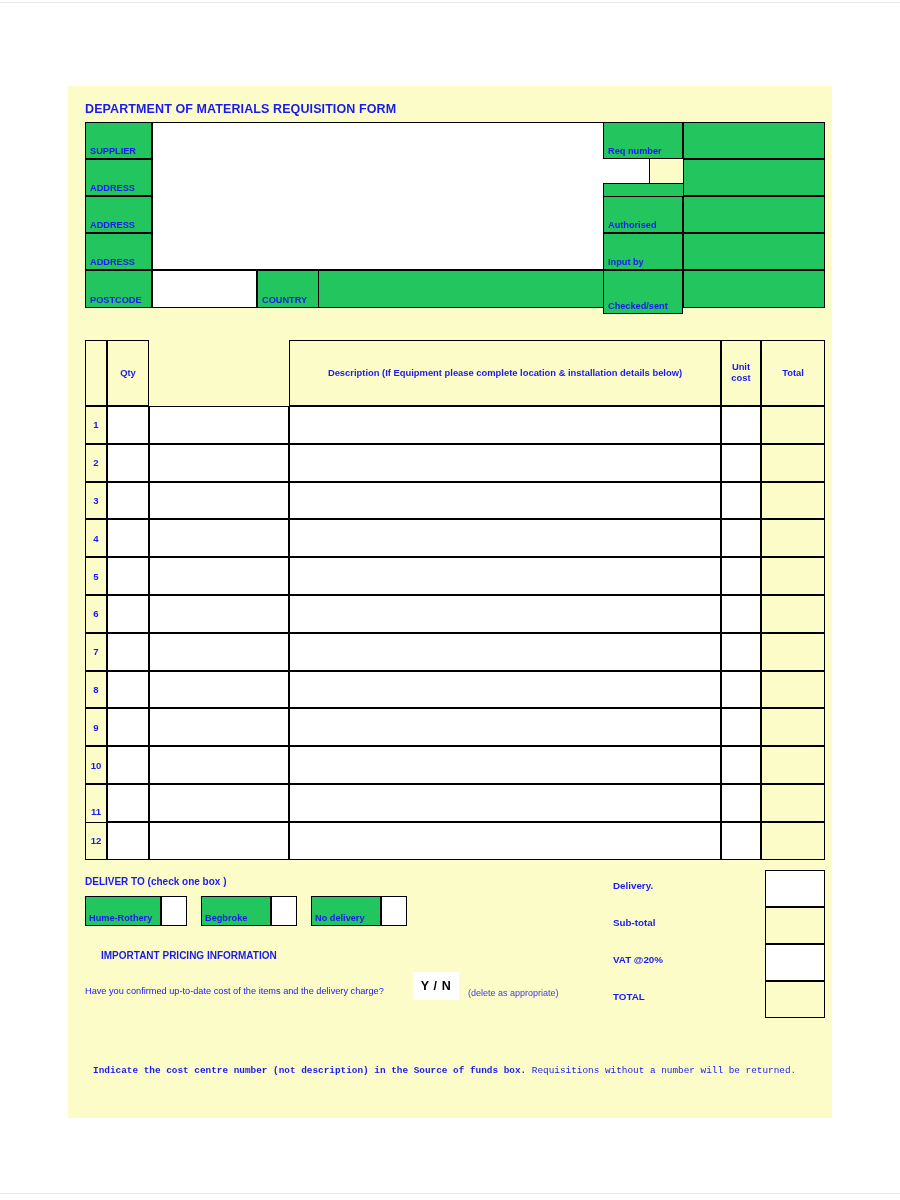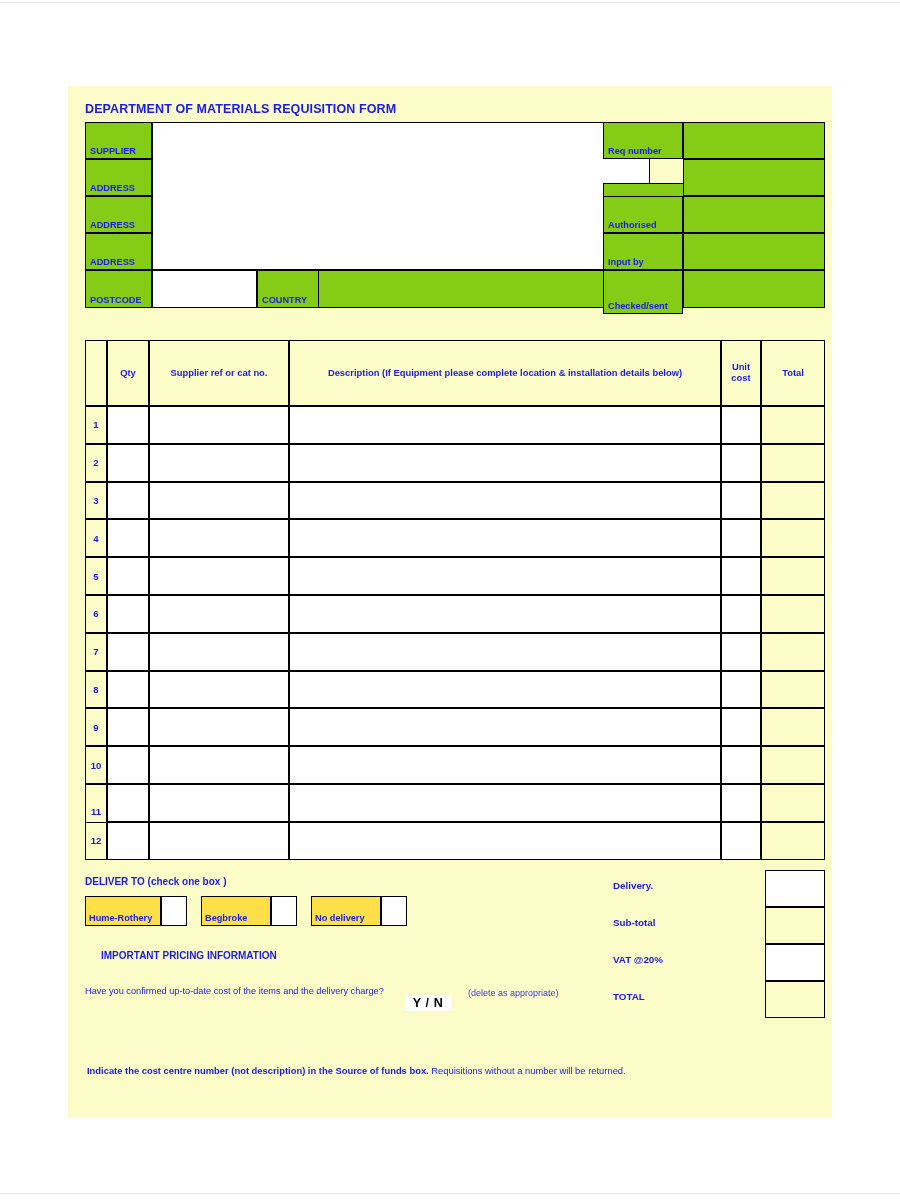--- a/index.html
+++ b/index.html
@@ -33,21 +33,21 @@
     left: 17px; top: 16px;
     color: #1a1af0;
     font-size: 12.5px;
     font-weight: bold;
     letter-spacing: 0.1px;
     white-space: nowrap;
   }
 
   
   .cell { position: absolute; border: 1.6px solid #000; }
-  .cell.cream { background: #84cc16; }
+  .cell.cream { background: #22c55e; }
   .cell.white { background: #ffffff; }
   .cell.thin  { border-width: 1px; }
   .lbl {
     position: absolute;
     left: 4px; bottom: 2px;
     color: #1a1af0;
     font-size: 9.2px;
     font-weight: bold;
     white-space: nowrap;
   }
@@ -91,21 +91,21 @@
   .sec-head {
     position: absolute;
     color: #1a1af0;
     font-size: 10px;
     font-weight: bold;
     white-space: nowrap;
   }
   .opt-box { position: absolute; height: 30px; }
   .opt-label {
     position: absolute; left: 0; top: 0; height: 30px;
-    background: #fde047; border: 1.6px solid #000;
+    background: #22c55e; border: 1.6px solid #000;
     display: flex; align-items: flex-end;
   }
   .opt-label span {
     color: #1a1af0; font-size: 9.2px; font-weight: bold;
     padding: 0 0 2px 3px; white-space: nowrap;
   }
   .opt-check {
     position: absolute; top: 0; width: 26px; height: 30px;
     background: #ffffff; border: 1.6px solid #000;
   }
@@ -196,21 +196,20 @@
     <div class="cell cream" style="left:518px; top:148px; width:80px; height:44px;padding-left:16px;">
       <div class="lbl">Checked/sent</div>
     </div>
     <div class="cell cream" style="left:598px; top:148px; width:142px; height:38px;"></div>
   </div>
 
   <div class="items-table">
 
     <div class="th" style="left:0; top:0; width:22px; height:66px;"></div>
     <div class="th" style="left:22px; top:0; width:42px; height:66px;">Qty</div>
-    <div class="th" style="left:64px; top:0; width:140px; height:66px;">Supplier ref or cat no.</div>
     <div class="th" style="left:204px; top:0; width:432px; height:66px;">Description (If Equipment please complete location &amp; installation details below)</div>
     <div class="th" style="left:636px; top:0; width:40px; height:66px; flex-direction:column;">
       <span>Unit</span>
       <span>cost</span>
     </div>
     <div class="th" style="left:676px; top:0; width:64px; height:66px;">Total</div>
 
     <div id="items-body">
         <div class="rownum" style="left: 0px; top: 66px; width: 22px; height: 37.8px;">1</div>
         <div class="rcell" style="left: 22px; top: 66px; width: 42px; height: 37.8px;"></div>
@@ -309,32 +308,32 @@
       <div class="opt-label" style="width:70px;">
         <span>No delivery</span>
       </div>
       <div class="opt-check" style="left:70px;"></div>
     </div>
 
     <div class="sec-head" style="left:0; top:74px;margin-left:16px;">IMPORTANT PRICING INFORMATION</div>
 
     <div class="note-line" style="left:0; top:110px;">Have you confirmed up-to-date cost of the items and the delivery charge?</div>
 
-    <div class="yn-box" style="left:320px; top:96px; width:46px; height:16px;margin-top:23px;">
+    <div class="yn-box" style="left:328px; top:96px; width:46px; height:28px;">
       <span>Y / N</span>
     </div>
     <div class="yn-note" style="left:383px; top:112px;">(delete as appropriate)</div>
 
     <div class="totals-label" style="left:528px; top:4px;">Delivery.</div>
     <div class="totals-label" style="left:528px; top:41px;">Sub-total</div>
     <div class="totals-label" style="left:528px; top:78px;">VAT  @20%</div>
     <div class="totals-label" style="left:528px; top:115px;">TOTAL</div>
 
     <div class="totals-box white" style="left:680px; top:-6px;"></div>
     <div class="totals-box cream" style="left:680px; top:31px;"></div>
     <div class="totals-box white" style="left:680px; top:68px;"></div>
     <div class="totals-box cream" style="left:680px; top:105px;"></div>
 
-    <div class="policy" style="left:2px; top:189px;">
+    <div class="policy" style="left:8px; top:189px;font-family:Liberation Mono, monospace;">
       <b>Indicate the cost centre number (not description) in the Source of funds box.</b><span class="reg">  Requisitions without a number will be returned.</span>
     </div>
   </div>
 </div>
 
 </body></html>

